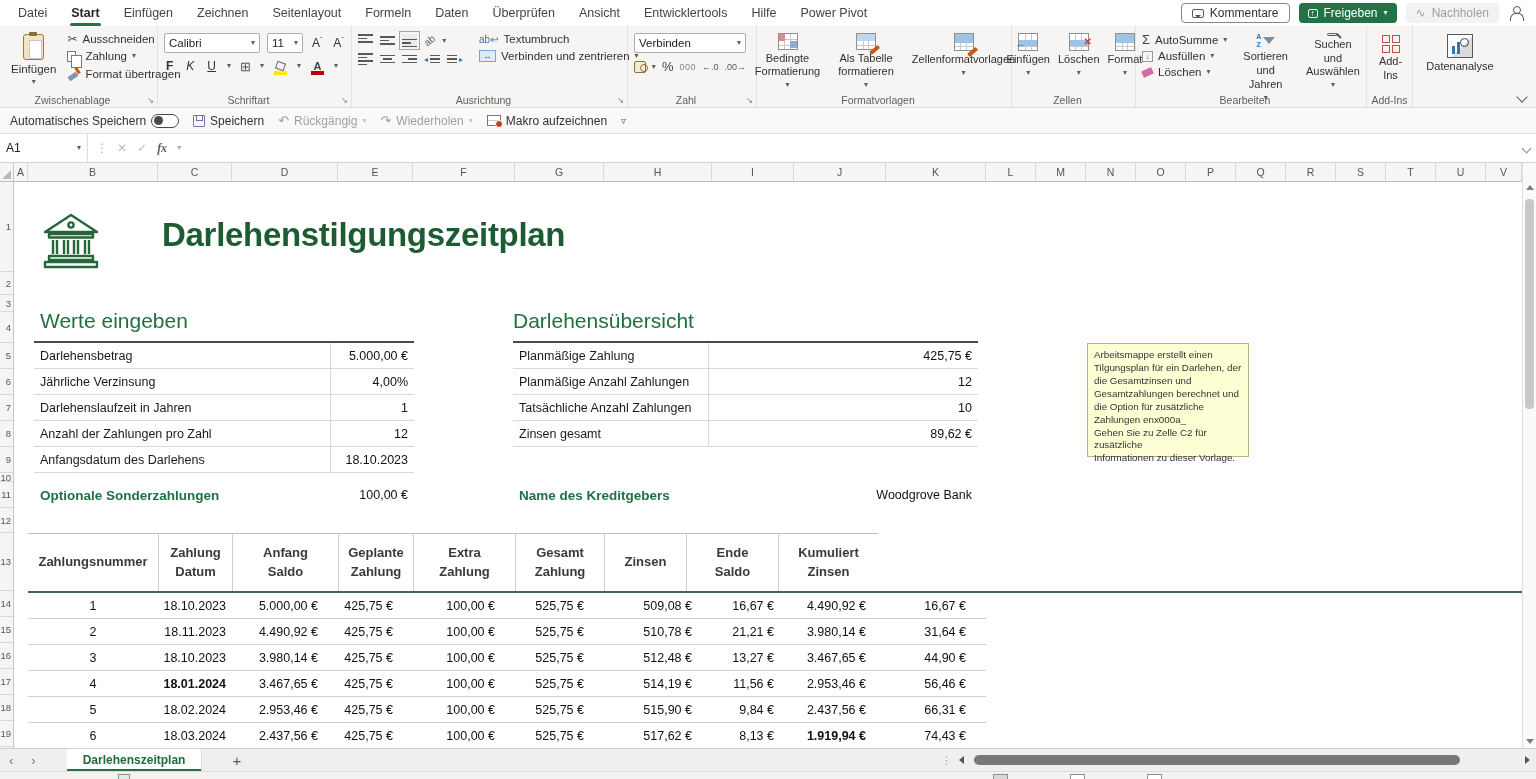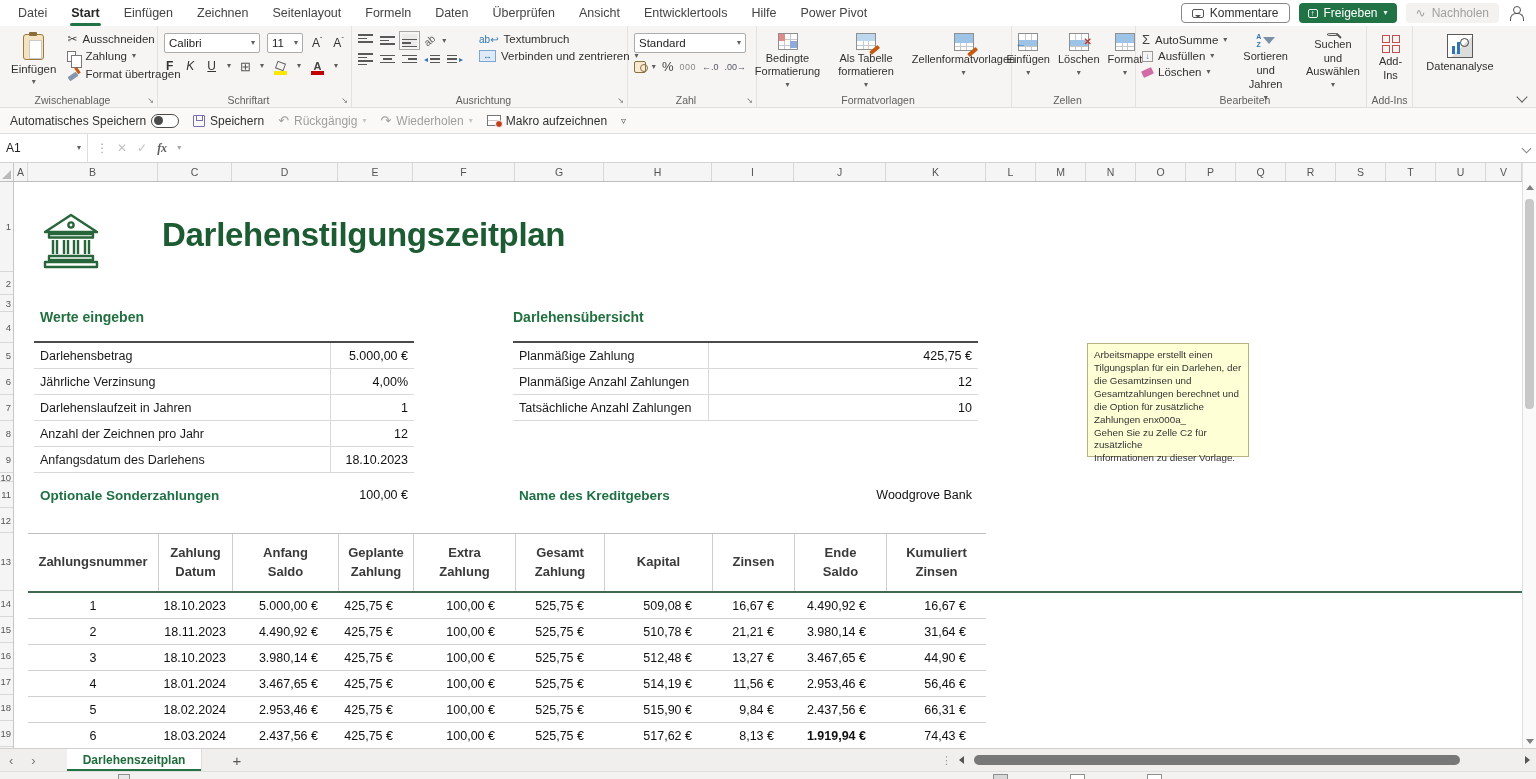--- a/index.html
+++ b/index.html
@@ -126,21 +126,21 @@
   .colheads{position:absolute;top:163px;left:0;height:19px;display:flex;background:#F5F5F5;border-bottom:1px solid #BDBDBD;width:1522px;}
   .corner{width:14px;height:100%;border-right:1px solid #C6C6C6;position:relative;background:#F5F5F5;}
   .corner::after{content:"";position:absolute;right:2px;bottom:2px;border-left:9px solid transparent;border-bottom:9px solid #BABABA;}
   .col-h{height:100%;border-right:1px solid #D8D8D8;font-size:10.5px;color:#555;display:flex;align-items:center;justify-content:center;}
   .rowheads{position:absolute;top:182px;left:0;width:14px;height:566px;background:#F5F5F5;border-right:1px solid #C6C6C6;overflow:hidden;}
   .row-h{border-bottom:1px solid #D8D8D8;font-size:9.5px;color:#555;display:flex;align-items:center;justify-content:flex-end;padding-right:2px;}
   
   .sheet{position:absolute;left:14px;top:182px;width:1508px;height:566px;background:#fff;overflow:hidden;}
   .sheet-title{position:absolute;left:148px;top:34px;font-size:33px;font-weight:bold;color:#1D5C33;letter-spacing:-.3px;}
   .bank{position:absolute;left:26px;top:30px;}
-  .h-green{position:absolute;font-size:14px;font-weight:bold;color:#21703F;}
+  .h-green{position:absolute;font-size:21px;font-weight:normal;color:#21703F;}
   .kv-table{position:absolute;border-top:2px solid #4A4A4A;}
   .kv-row{height:26px;border-bottom:1px solid #D9D9D9;display:flex;align-items:center;}
   .kv-label{padding-left:6px;font-size:12.5px;color:#1a1a1a;}
   .kv-value{margin-left:auto;padding-right:6px;font-size:12.5px;color:#111;}
   .kv-div{position:absolute;top:0;bottom:0;width:1px;background:#D9D9D9;}
   .xrow{position:absolute;height:26px;display:flex;align-items:center;}
   .xrow .xl{font-size:13.5px;font-weight:bold;color:#1E7145;padding-left:6px;}
   .xrow .xv{margin-left:auto;padding-right:6px;font-size:12.5px;color:#111;}
   .note{position:absolute;left:1073px;top:161px;width:162px;height:114px;background:#FFFFD6;border:1px solid #B8B183;padding:5px 6px;font-size:9.8px;line-height:1.32;color:#333;white-space:pre-line;}
   .pay-head{position:absolute;left:14px;top:351px;display:flex;border-top:1px solid #BFBFBF;height:58px;}
@@ -328,21 +328,21 @@
           <span class="arr">▾</span>
         </div>
     </div>
     <div class="glabel">Ausrichtung</div>
     <div class="launcher">↘</div>
   </div>
 
   <div class="rgroup" style="width:129px">
     <div class="fgrid" style="padding-top:2px;width:112px">
       <div class="combo">
-          <span>Standard</span>
+          <span>Verbinden</span>
           <span class="arr">▾</span>
         </div>
       <div class="rowline" style="gap:6px">
         <span class="ic-money"></span>
           <span class="arr">▾</span>
         <span class="ic-pct">%</span>
         <span class="ic-000">000</span>
         <span class="ic-dec">←.0</span>
         <span class="ic-dec">.00→</span>
       </div>
@@ -548,21 +548,21 @@
         </div>
         <div class="kv-row">
           <div class="kv-label">Jährliche Verzinsung</div>
           <div class="kv-value">4,00%</div>
         </div>
         <div class="kv-row">
           <div class="kv-label">Darlehenslaufzeit in Jahren</div>
           <div class="kv-value">1</div>
         </div>
         <div class="kv-row">
-          <div class="kv-label">Anzahl der Zeichnen pro Jahr</div>
+          <div class="kv-label">Anzahl der Zahlungen pro Zahl</div>
           <div class="kv-value">12</div>
         </div>
         <div class="kv-row">
           <div class="kv-label">Anfangsdatum des Darlehens</div>
           <div class="kv-value">18.10.2023</div>
         </div>
       </div>
   </div>
   <div class="xrow" style="left:20px;top:300px;width:380px">
     <span class="xl">Optionale Sonderzahlungen</span>
@@ -577,20 +577,24 @@
           <div class="kv-label">Planmäßige Zahlung</div>
           <div class="kv-value">425,75 €</div>
         </div>
         <div class="kv-row">
           <div class="kv-label">Planmäßige Anzahl Zahlungen</div>
           <div class="kv-value">12</div>
         </div>
         <div class="kv-row">
           <div class="kv-label">Tatsächliche Anzahl Zahlungen</div>
           <div class="kv-value">10</div>
+        </div>
+        <div class="kv-row">
+          <div class="kv-label">Zinsen gesamt</div>
+          <div class="kv-value">89,62 €</div>
         </div>
       </div>
   </div>
   <div class="xrow" style="left:499px;top:300px;width:465px">
     <span class="xl">Name des Kreditgebers</span>
     <span class="xv">Woodgrove Bank</span>
   </div>
 
   <div class="note">Arbeitsmappe erstellt einen
 Tilgungsplan für ein Darlehen, der
@@ -606,21 +610,20 @@
       <div class="pay-hcell" style="width: 74px;">Zahlung
 Datum</div>
       <div class="pay-hcell" style="width: 106px;">Anfang
 Saldo</div>
       <div class="pay-hcell" style="width: 75px;">Geplante
 Zahlung</div>
       <div class="pay-hcell" style="width: 102px;">Extra
 Zahlung</div>
       <div class="pay-hcell" style="width: 89px;">Gesamt
 Zahlung</div>
-      <div class="pay-hcell" style="width: 108px;">Kapital</div>
       <div class="pay-hcell" style="width: 82px;">Zinsen</div>
       <div class="pay-hcell" style="width: 92px;">Ende
 Saldo</div>
       <div class="pay-hcell" style="width: 100px;">Kumuliert
 Zinsen</div>
     </div>
   <div class="green-rule"></div>
   <div class="pay-body" id="pay-body">
       <div class="pay-row">
         <div class="pay-cell c0" style="width: 130px;">1</div>
@@ -653,21 +656,21 @@
         <div class="pay-cell" style="width: 75px;">425,75 €</div>
         <div class="pay-cell" style="width: 102px;">100,00 €</div>
         <div class="pay-cell" style="width: 89px;">525,75 €</div>
         <div class="pay-cell" style="width: 108px;">512,48 €</div>
         <div class="pay-cell" style="width: 82px;">13,27 €</div>
         <div class="pay-cell" style="width: 92px;">3.467,65 €</div>
         <div class="pay-cell" style="width: 100px;">44,90 €</div>
       </div>
       <div class="pay-row">
         <div class="pay-cell c0" style="width: 130px;">4</div>
-        <div class="pay-cell c1" style="width: 74px;">18.01.2024</div>
+        <div class="pay-cell c1" style="width: 74px; font-weight: bold;">18.01.2024</div>
         <div class="pay-cell" style="width: 106px;">3.467,65 €</div>
         <div class="pay-cell" style="width: 75px;">425,75 €</div>
         <div class="pay-cell" style="width: 102px;">100,00 €</div>
         <div class="pay-cell" style="width: 89px;">525,75 €</div>
         <div class="pay-cell" style="width: 108px;">514,19 €</div>
         <div class="pay-cell" style="width: 82px;">11,56 €</div>
         <div class="pay-cell" style="width: 92px;">2.953,46 €</div>
         <div class="pay-cell" style="width: 100px;">56,46 €</div>
       </div>
       <div class="pay-row">

